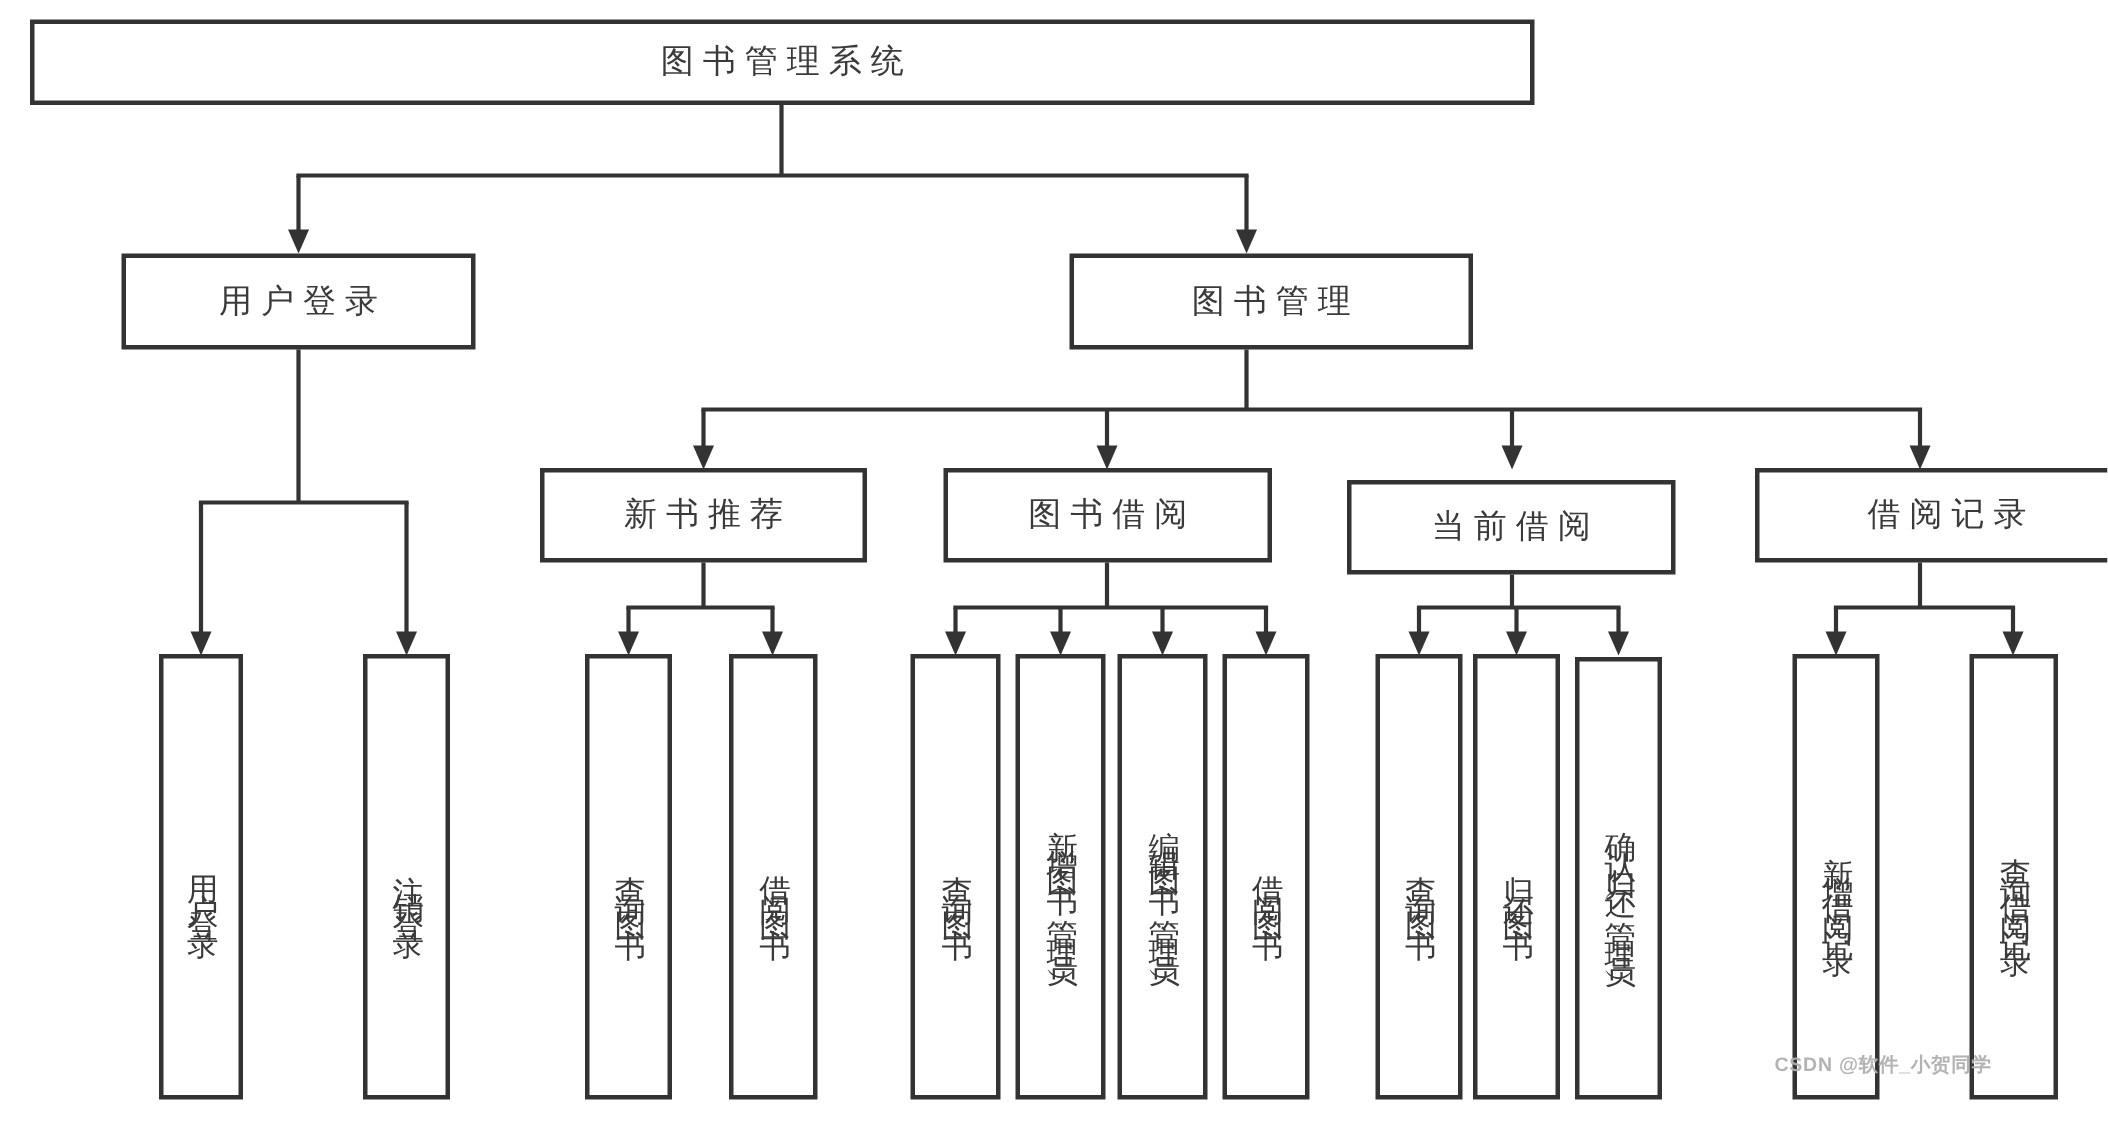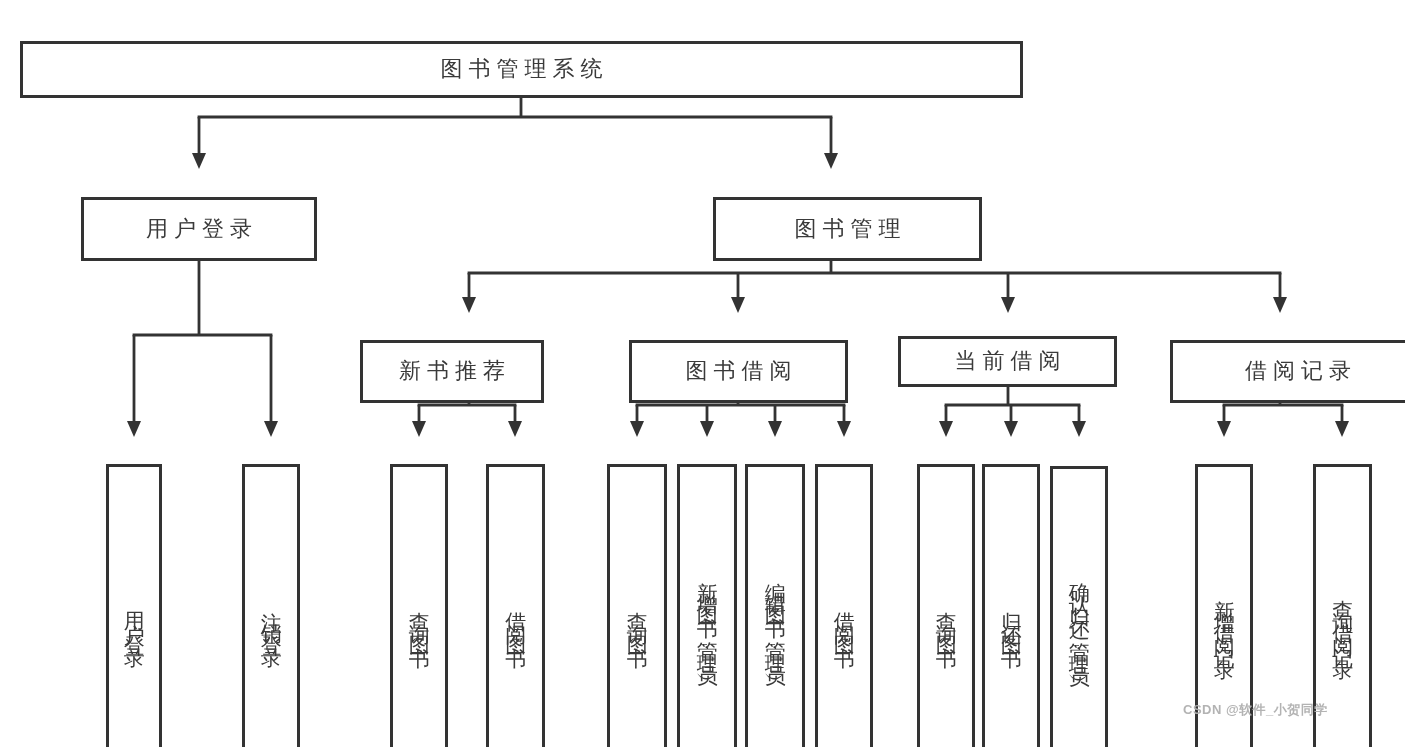--- a/index.html
+++ b/index.html
@@ -6,21 +6,21 @@
   #stage{
     position:relative;width:1405px;height:747px;background:#ffffff;overflow:hidden;
     font-family:"Liberation Sans",sans-serif;color:#3a3a3a;
   }
   #connector-layer{position:absolute;left:0;top:0;}
   .edge{fill:none;stroke:#333333;stroke-width:2.8;stroke-linecap:square;}
   .arrow-stem{stroke:#333333;stroke-width:2.8;}
   .arrow-head{fill:#333333;stroke:none;}
   .node{
     position:absolute;box-sizing:border-box;background:#ffffff;
-    border:3px solid #333333;display:flex;align-items:center;justify-content:center;margin-top:28px;
+    border:3px solid #333333;display:flex;align-items:center;justify-content:center;
   }
   .hnode span{
     font-size:22px;letter-spacing:6px;margin-right:-6px;white-space:nowrap;line-height:1.2;
   }
   .vnode span{
     writing-mode:vertical-rl;font-size:21px;letter-spacing:12px;margin-bottom:-12px;
     line-height:1.25;white-space:nowrap;
   }
   #watermark{
     position:absolute;left:1183px;top:701px;font-size:13px;letter-spacing:0.5px;
@@ -130,27 +130,27 @@
     <span>图书管理系统</span>
   </div>
 
   <div class="node hnode" style="left:81px;top:169px;width:236px;height:64px">
     <span>用户登录</span>
   </div>
   <div class="node hnode" style="left:713px;top:169px;width:269px;height:64px">
     <span>图书管理</span>
   </div>
 
-  <div class="node hnode" style="left:360px;top:312px;width:184px;height:63px">
+  <div class="node hnode" style="left:360px;top:312px;width:218px;height:63px">
     <span>新书推荐</span>
   </div>
   <div class="node hnode" style="left:629px;top:312px;width:219px;height:63px">
     <span>图书借阅</span>
   </div>
-  <div class="node hnode" style="left:898px;top:308px;width:219px;height:51px">
+  <div class="node hnode" style="left:898px;top:320px;width:219px;height:63px">
     <span>当前借阅</span>
   </div>
   <div class="node hnode" style="left:1170px;top:312px;width:256px;height:63px">
     <span>借阅记录</span>
   </div>
 
   <div class="node vnode" style="left:106px;top:436px;width:56px;height:297px">
     <span>用户登录</span>
   </div>
   <div class="node vnode" style="left:242px;top:436px;width:58px;height:297px">

